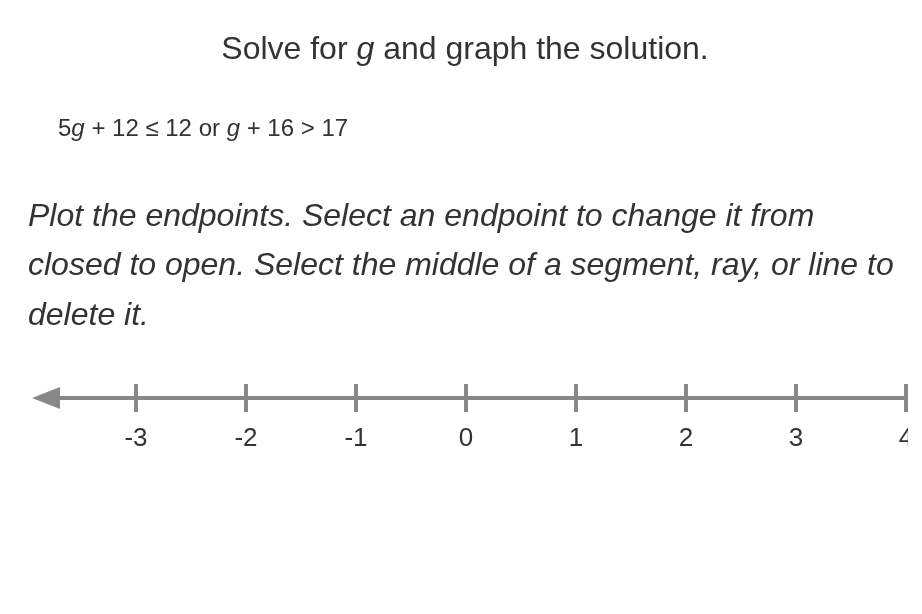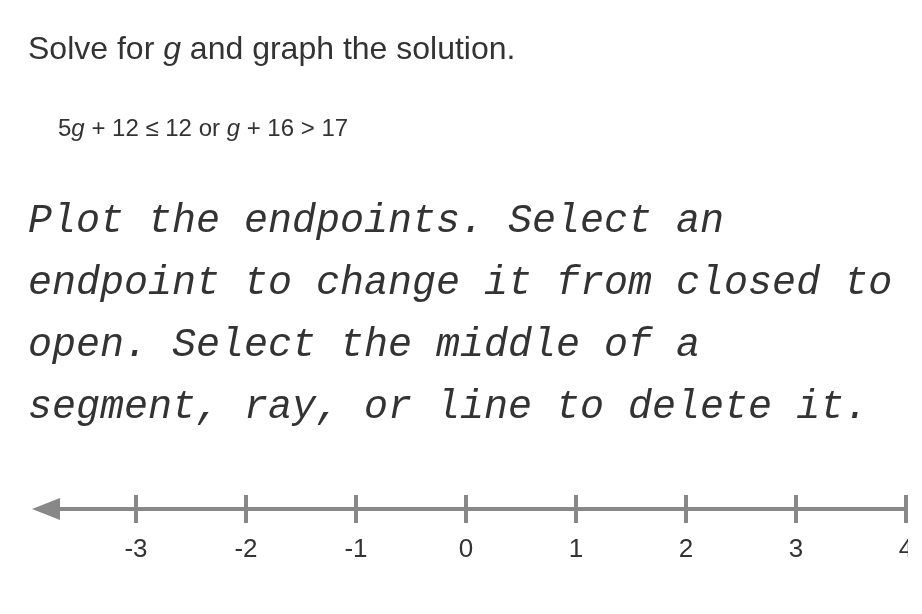--- a/index.html
+++ b/index.html
@@ -14,41 +14,41 @@
       font-family: Verdana, Geneva, sans-serif;
       color: #333333;
       padding: 28px 20px 20px 28px;
       overflow: hidden;
     }
     .prompt {
       font-size: 32px;
       line-height: 1.3;
       color: #333333;
       margin-bottom: 42px;
+      text-align: center;
     }
     .prompt .var {
       font-style: italic;
     }
     .inequality {
       font-size: 24px;
       line-height: 1.3;
       color: #333333;
       margin-left: 30px;
       margin-bottom: 48px;
     }
     .inequality .var {
       font-style: italic;
     }
     .instructions {
-      font-size: 40px;
+      font-size: 32px;
       line-height: 1.55;
       font-style: italic;
       color: #333333;
-      margin-bottom: 48px;
-      font-family: Liberation Mono, monospace;
+      margin-bottom: 36px;
     }
     .numberline-wrap {
       width: 880px;
       height: 80px;
       position: relative;
     }
     .numberline {
       width: 880px;
       height: 80px;
     }

